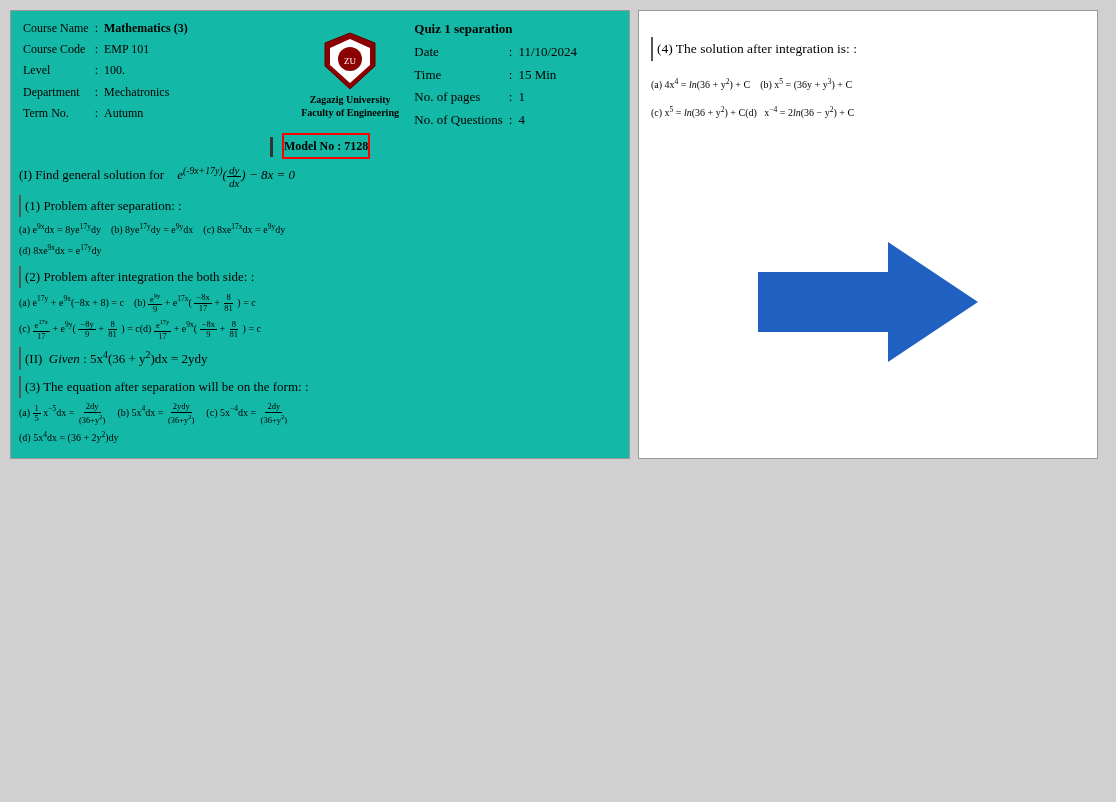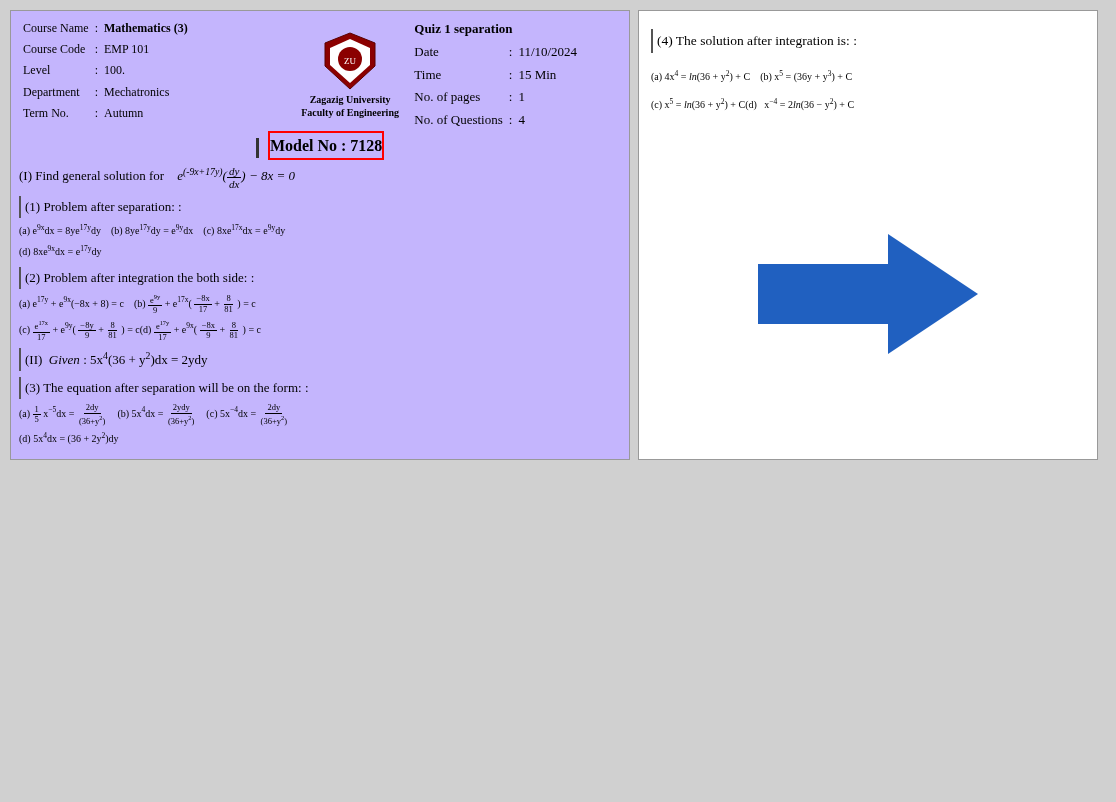--- a/index.html
+++ b/index.html
@@ -12,30 +12,30 @@
       min-height: 802px;
       padding: 10px;
     }
     .container {
       display: flex;
       width: 1096px;
       gap: 8px;
     }
     .left-panel {
       width: 620px;
-      background: #c4b5fd;
+      background: #14b8a6;
       border: 1px solid #999;
       padding: 6px 8px;
       font-size: 13px;
     }
     .right-panel {
       width: 460px;
       background: white;
       border: 1px solid #999;
-      padding: 18px 12px;
+      padding: 26px 12px;
       font-size: 13.5px;
     }
     .header-table {
       width: 100%;
       border-collapse: collapse;
       margin-bottom: 4px;
     }
     .header-left {
       vertical-align: top;
       font-size: 12px;
@@ -67,21 +67,21 @@
     }
     .university-name {
       font-size: 10px;
       font-weight: bold;
       text-align: center;
       line-height: 1.3;
     }
     .model-box {
       border: 2px solid red;
       text-align: center;
-      font-size: 16px;
+      font-size: 12px;
       font-weight: bold;
       padding: 4px 0;
       margin: 6px auto;
       width: 200px;
     }
     .separator-line {
       border-left: 3px solid #333;
       display: inline-block;
       height: 20px;
       vertical-align: middle;

